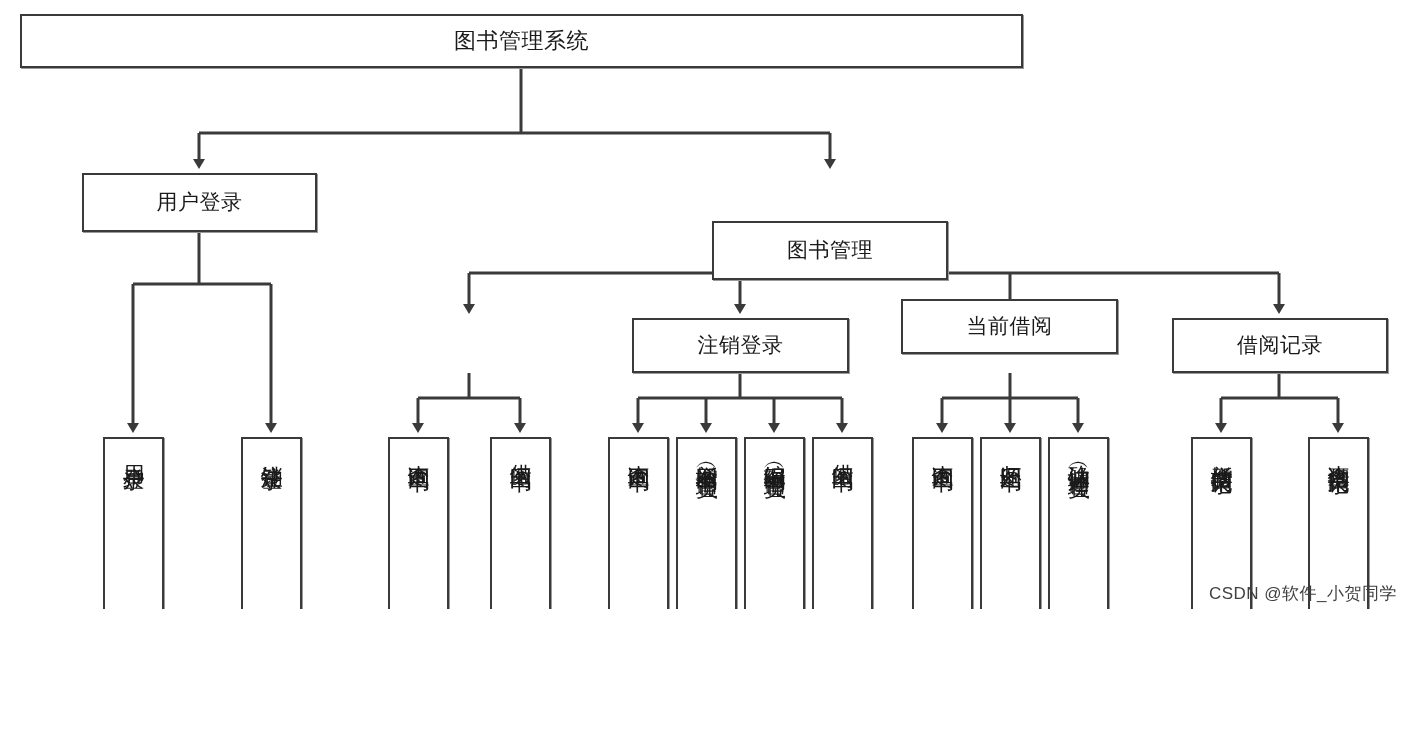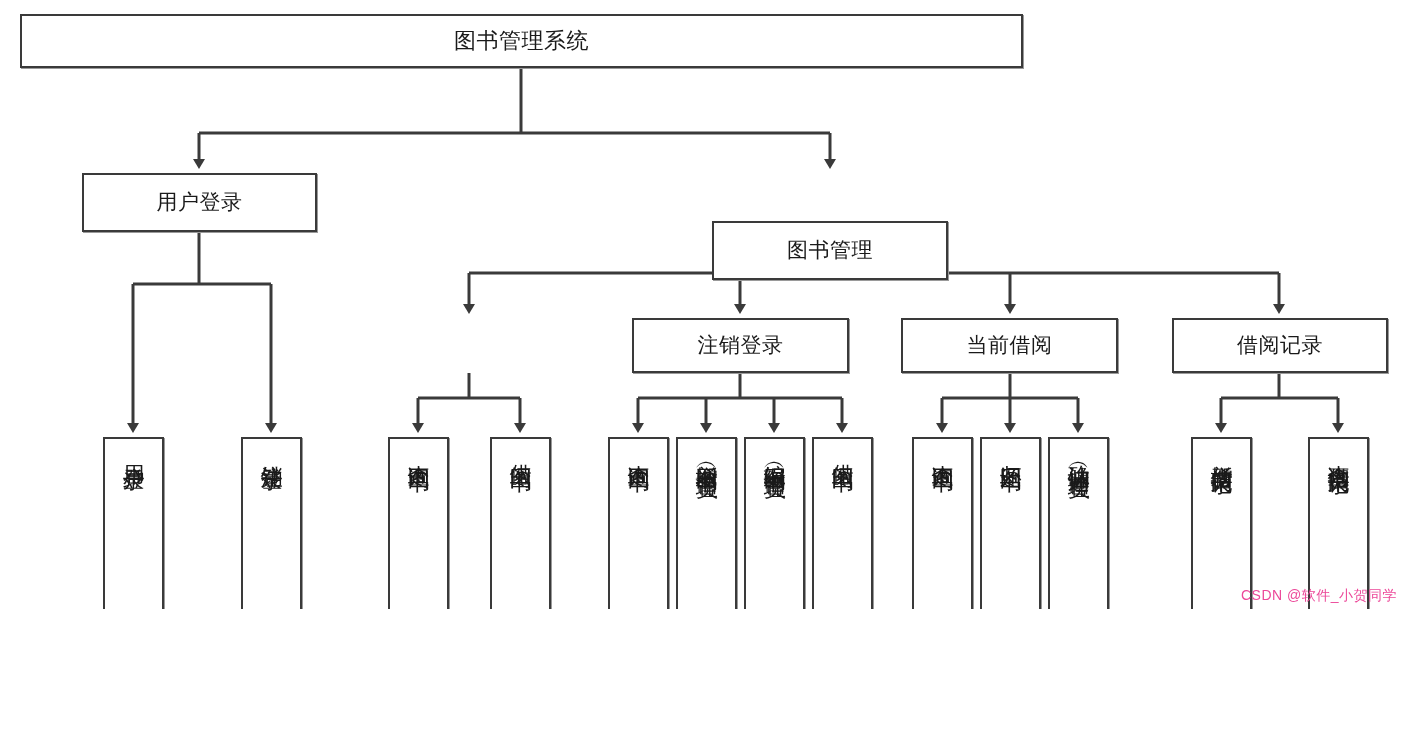--- a/index.html
+++ b/index.html
@@ -61,22 +61,22 @@
     line-height: 1.02;
     white-space: nowrap;
   }
   .node.root .label {
     font-size: 22px;
   }
   #watermark {
     position: absolute;
     right: 8px;
     bottom: 4px;
-    font-size: 14px;
-    color: #ec4899;
+    font-size: 17px;
+    color: #404040;
     white-space: nowrap;
     letter-spacing: 0.5px;
     text-align: right;
   }
 </style>
 </head>
 <body>
 
 <div id="diagram">
 
@@ -137,21 +137,21 @@
   <div class="node horiz" style="left:82px; top:173px; width:235px; height:59px;">
     <span class="label">用户登录</span>
   </div>
   <div class="node horiz" style="left:712px; top:173px; width:236px; height:59px;margin-top:48px;">
     <span class="label">图书管理</span>
   </div>
 
   <div class="node horiz" style="left:632px; top:318px; width:217px; height:55px;">
     <span class="label">注销登录</span>
   </div>
-  <div class="node horiz" style="left:901px; top:318px; width:217px; height:55px;">
+  <div class="node horiz" style="left:901px; top:299px; width:217px; height:55px;">
     <span class="label">当前借阅</span>
   </div>
   <div class="node horiz" style="left:1172px; top:318px; width:216px; height:55px;">
     <span class="label">借阅记录</span>
   </div>
 
   <div class="node vert" style="left:103px; top:437px; width:61px; height:298px;">
     <span class="label">用户登录</span>
   </div>
   <div class="node vert" style="left:241px; top:437px; width:61px; height:298px;">

